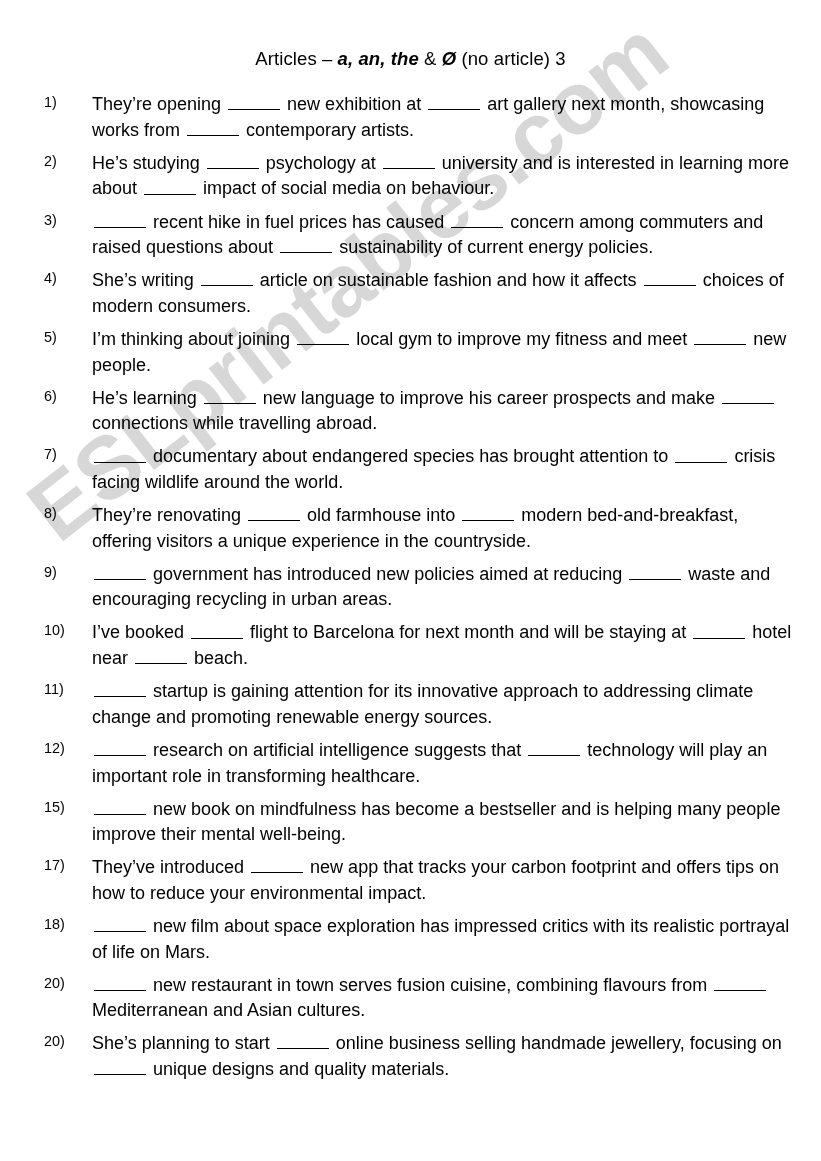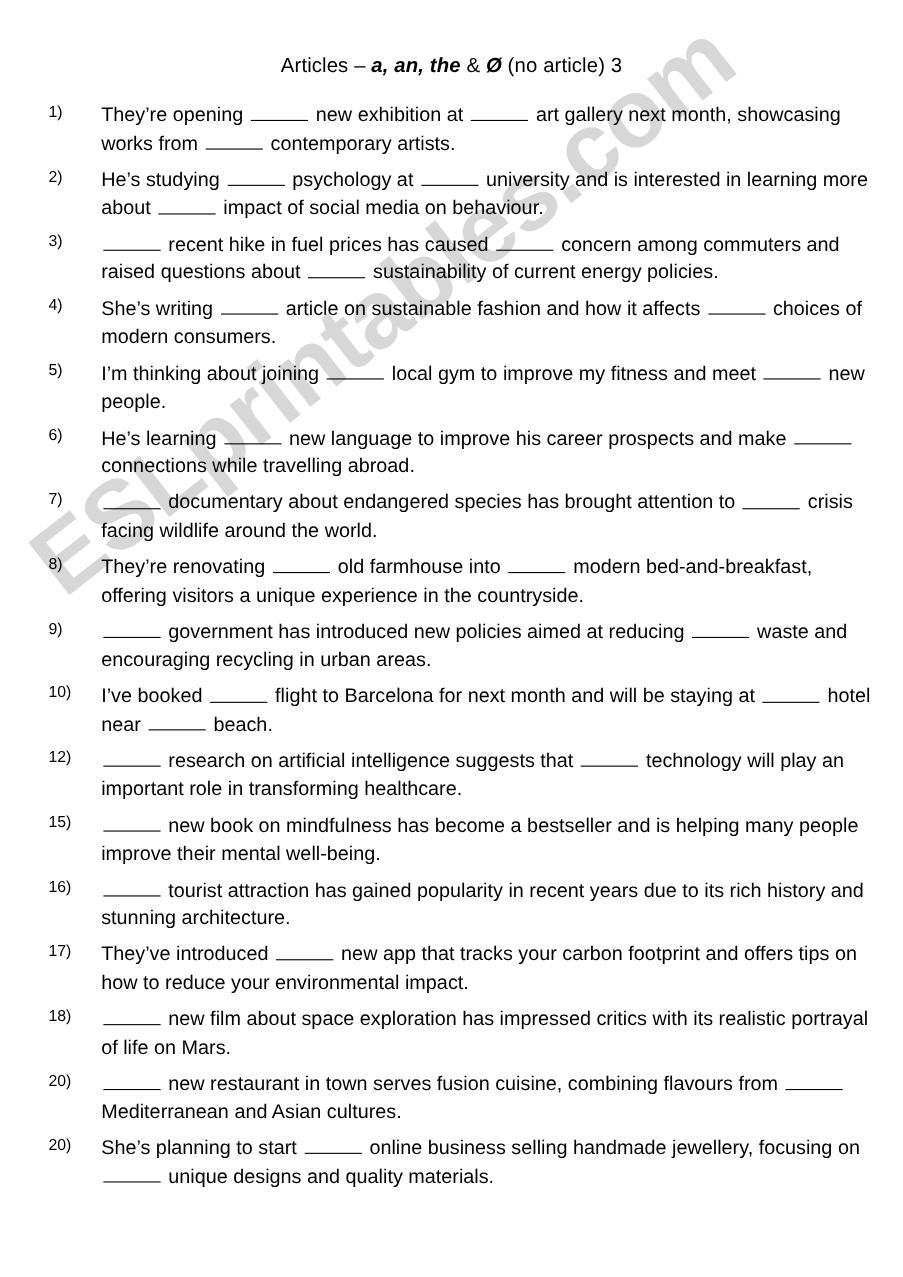--- a/index.html
+++ b/index.html
@@ -145,30 +145,30 @@
       </li>
       <li class="item">
         <span class="item-num">9)</span>
         <span class="item-text"><span></span><span class="blank"></span><span> government has introduced new policies aimed at reducing </span><span class="blank"></span><span> waste and encouraging recycling in urban areas.</span></span>
       </li>
       <li class="item">
         <span class="item-num">10)</span>
         <span class="item-text"><span>I’ve booked </span><span class="blank"></span><span> flight to Barcelona for next month and will be staying at </span><span class="blank"></span><span> hotel near </span><span class="blank"></span><span> beach.</span></span>
       </li>
       <li class="item">
+        <span class="item-num">11)</span>
+        <span class="item-text"><span></span><span class="blank"></span><span> startup is gaining attention for its innovative approach to addressing climate change and promoting renewable energy sources.</span></span>
+      </li>
+      <li class="item">
         <span class="item-num">12)</span>
         <span class="item-text"><span></span><span class="blank"></span><span> research on artificial intelligence suggests that </span><span class="blank"></span><span> technology will play an important role in transforming healthcare.</span></span>
       </li>
       <li class="item">
         <span class="item-num">15)</span>
         <span class="item-text"><span></span><span class="blank"></span><span> new book on mindfulness has become a bestseller and is helping many people improve their mental well-being.</span></span>
-      </li>
-      <li class="item">
-        <span class="item-num">16)</span>
-        <span class="item-text"><span></span><span class="blank"></span><span> tourist attraction has gained popularity in recent years due to its rich history and stunning architecture.</span></span>
       </li>
       <li class="item">
         <span class="item-num">17)</span>
         <span class="item-text"><span>They’ve introduced </span><span class="blank"></span><span> new app that tracks your carbon footprint and offers tips on how to reduce your environmental impact.</span></span>
       </li>
       <li class="item">
         <span class="item-num">18)</span>
         <span class="item-text"><span></span><span class="blank"></span><span> new film about space exploration has impressed critics with its realistic portrayal of life on Mars.</span></span>
       </li>
       <li class="item">

